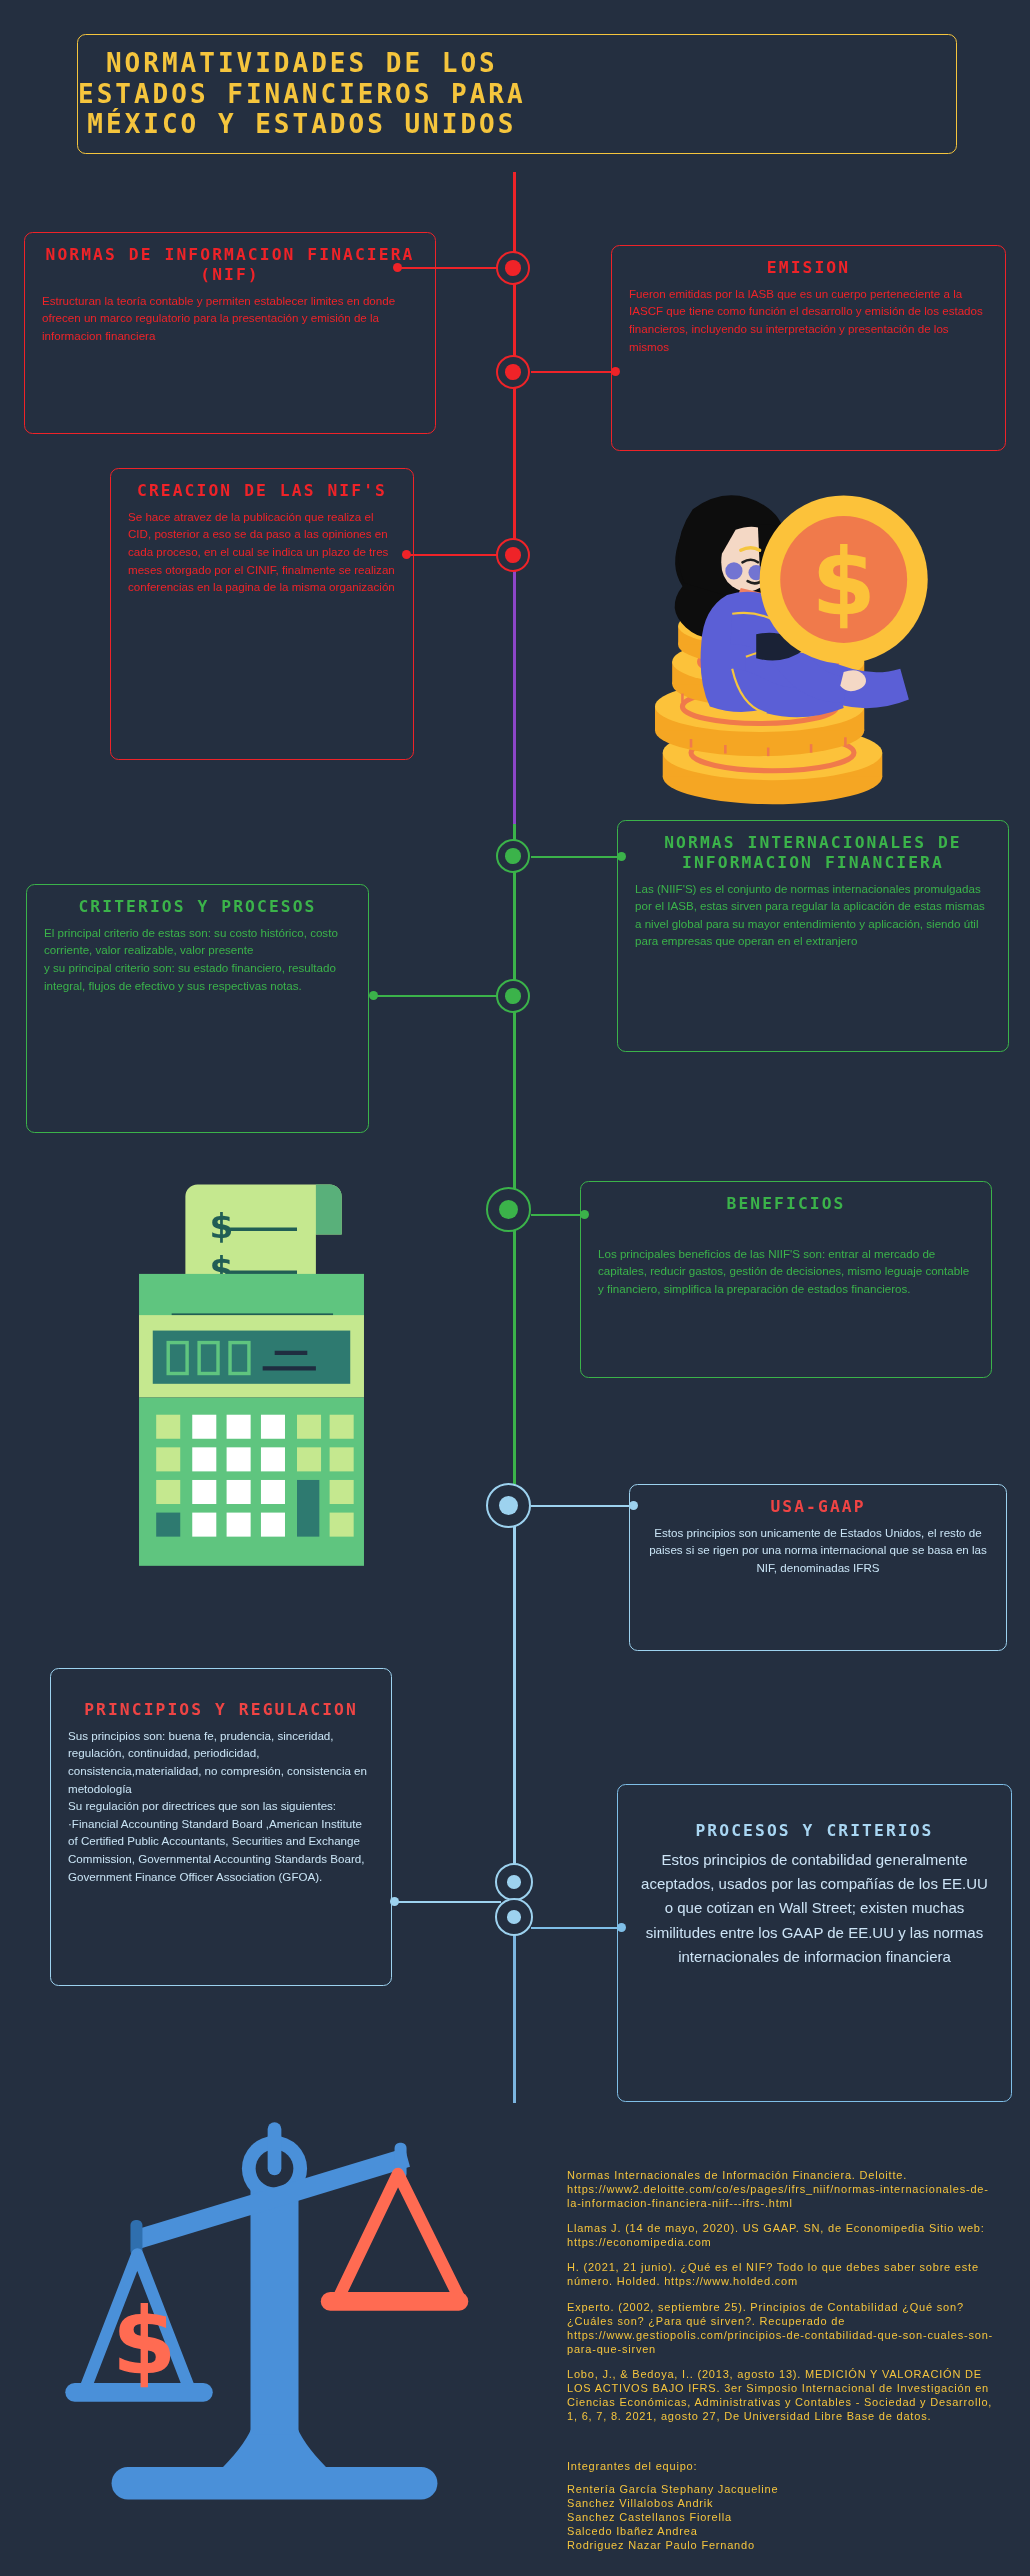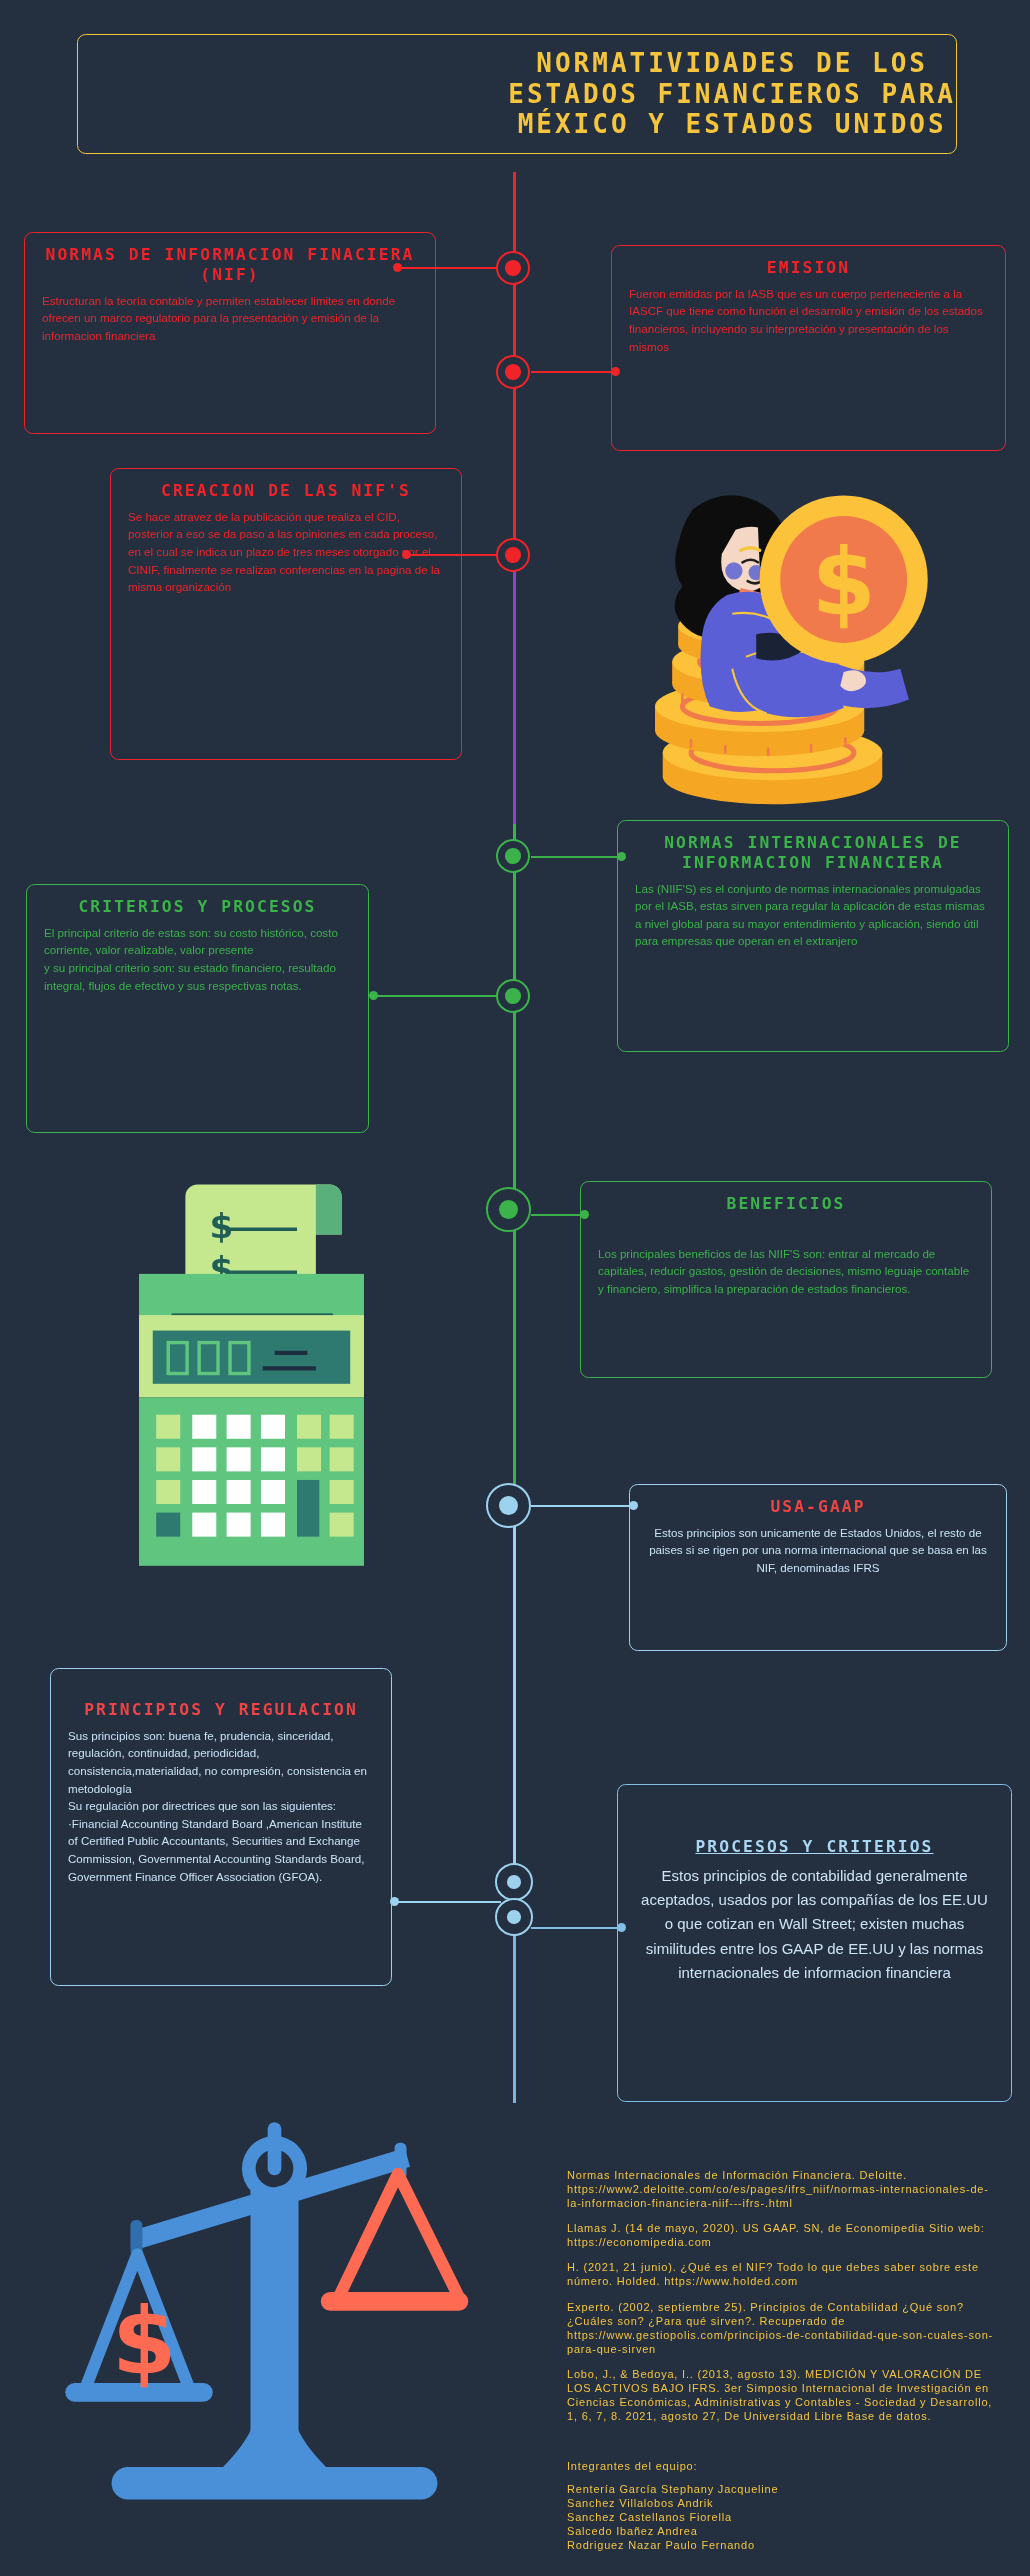--- a/index.html
+++ b/index.html
@@ -15,21 +15,21 @@
     overflow: hidden;
   }
 
   
   .title-box {
     position: absolute;
     left: 77px; top: 34px;
     width: 880px; height: 120px;
     border: 1.7px solid #f5c53d;
     border-radius: 8.6px;
-    display: flex; align-items: center; justify-content: flex-end;
+    display: flex; align-items: center; justify-content: flex-start;
   }
   .title-text {
     color: #f5c53d;
     font-family: "DejaVu Sans Mono", monospace;
     font-weight: bold;
     font-size: 26px;
     line-height: 1.18;
     letter-spacing: 3px;
     text-align: center;
     text-transform: uppercase;
@@ -143,21 +143,21 @@
   <div class="card red" style="left:611px; top:245px; width:395px; height:206px;">
     <h2>EMISION</h2>
     <p class="t-left">Fueron emitidas por la IASB que es un cuerpo perteneciente a la IASCF que tiene como función el desarrollo y emisión de los estados financieros, incluyendo su interpretación y presentación de los mismos</p>
   </div>
   <div class="conn" style="left:531px; top:371px; width:86px; background:#ef2328;"></div>
   <div class="bullet" style="left:611px; top:367px; background:#ef2328;"></div>
   <div class="node node-ring" style="left:496px; top:355px; width:34px; height:34px; color:#ef2328;">
     <span class="node-dot" style="width:15.5px; height:15.5px; background:#ef2328;"></span>
   </div>
 
-  <div class="card red" style="left:110px; top:468px; width:352px; height:292px;">
+  <div class="card red" style="left:110px; top:468px; width:304px; height:292px;">
     <h2>CREACION DE LAS NIF'S</h2>
     <p class="t-left">Se hace atravez de la publicación que realiza el CID, posterior a eso se da paso a las opiniones en cada proceso, en el cual se indica un plazo de tres meses otorgado por el CINIF, finalmente se realizan conferencias en la pagina de la misma organización</p>
   </div>
   <div class="conn" style="left:407px; top:554px; width:94px; background:#ef2328;"></div>
   <div class="bullet" style="left:402px; top:550px; background:#ef2328;"></div>
   <div class="node node-ring" style="left:496px; top:538px; width:34px; height:34px; color:#ef2328;">
     <span class="node-dot" style="width:15.5px; height:15.5px; background:#ef2328;"></span>
   </div>
 
   <div class="ill" style="left:631px; top:485px;">
@@ -335,21 +335,21 @@
   <div class="conn" style="left:395px; top:1901px; width:106px; background:#9dd2ef;"></div>
   <div class="bullet" style="left:390px; top:1897px; background:#9dd2ef;"></div>
   <div class="node node-ring" style="left:495px; top:1863px; width:38px; height:38px; color:#9dd2ef;">
     <span class="node-dot" style="width:13.7px; height:13.7px; background:#9dd2ef;"></span>
   </div>
   <div class="node node-ring" style="left:495px; top:1898px; width:38px; height:38px; color:#9dd2ef;">
     <span class="node-dot" style="width:13.7px; height:13.7px; background:#9dd2ef;"></span>
   </div>
 
   <div class="card blue2" style="left:617px; top:1784px; width:395px; height:318px;">
-    <h2 style="margin-top:40px;text-decoration:underline;">PROCESOS Y CRITERIOS</h2>
+    <h2 style="margin-top:24px;">PROCESOS Y CRITERIOS</h2>
     <p class="t-center" style="font-size:15px; line-height:1.62;">Estos principios de contabilidad generalmente aceptados, usados por las compañías de los EE.UU o que cotizan en Wall Street; existen muchas similitudes entre los GAAP de EE.UU y las normas internacionales de informacion financiera</p>
   </div>
   <div class="conn" style="left:531px; top:1927px; width:91px; background:#7fbfe8;"></div>
   <div class="bullet" style="left:617px; top:1923px; background:#7fbfe8;"></div>
 
   <div class="ill" style="left:103px; top:2117px;">
     <svg width="343" height="386" viewBox="0 0 400 450">
 
       <rect x="10" y="408" width="380" height="38" rx="19" fill="#4a90d9"></rect>
       <path d="M140 408 q28 -28 36 -52 h48 q8 24 36 52 z" fill="#4a90d9"></path>

